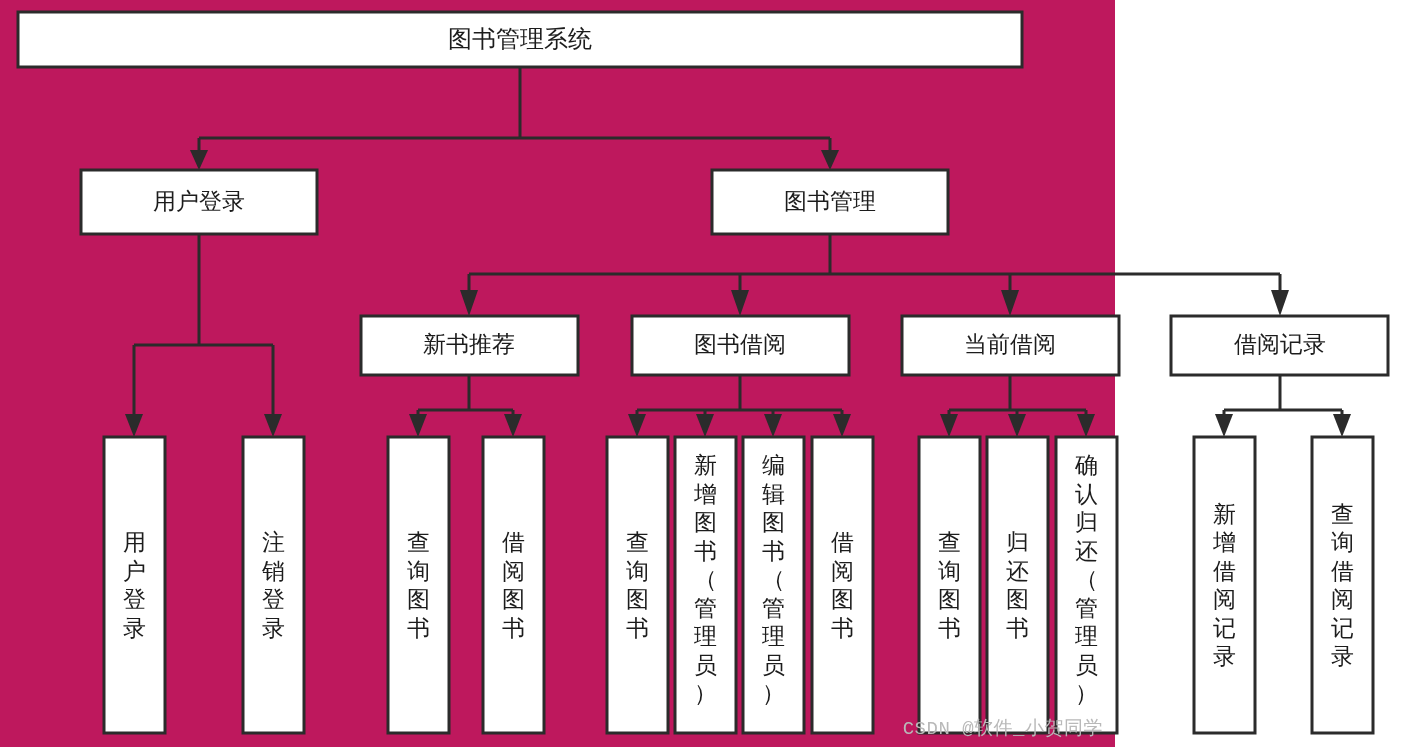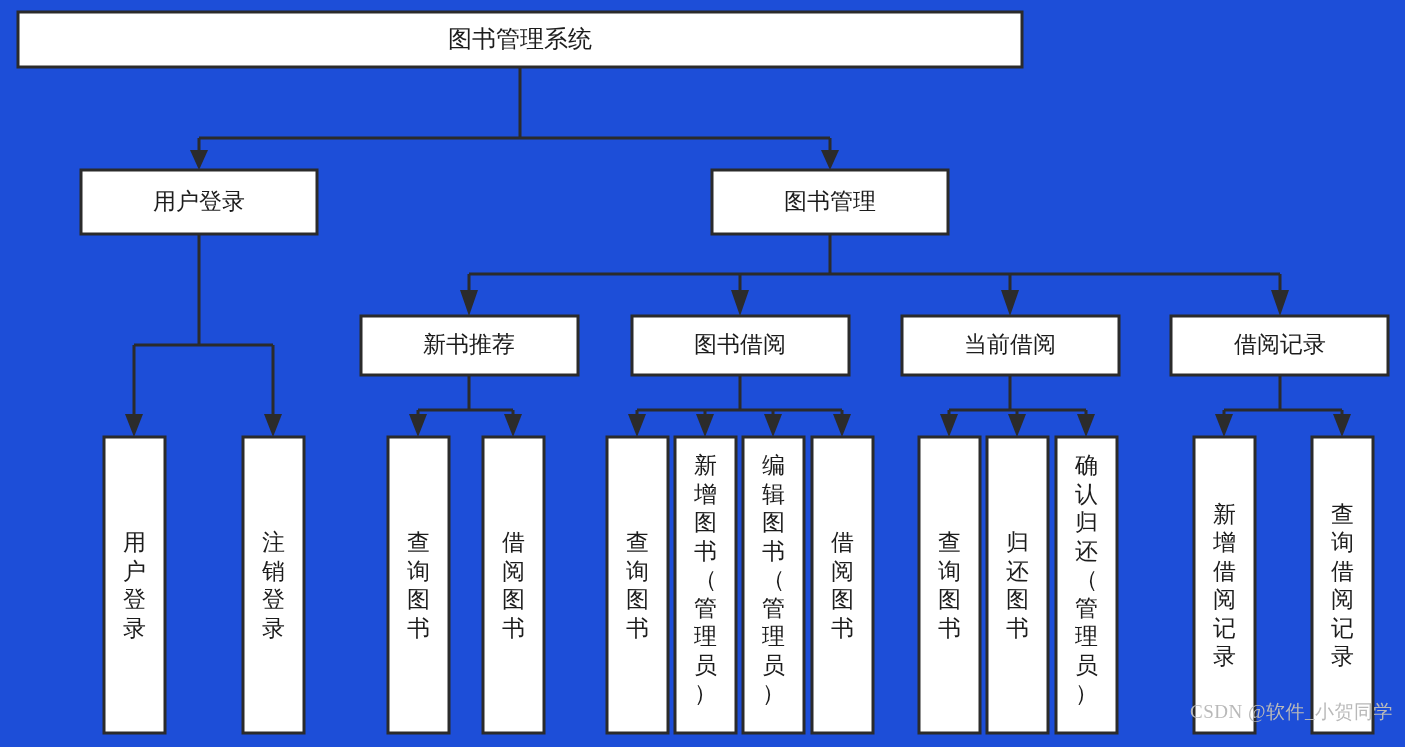--- a/index.html
+++ b/index.html
@@ -9,23 +9,23 @@
   }
   body {
     width: 1405px;
     height: 747px;
     font-family: "Liberation Sans", "DejaVu Sans", sans-serif;
     overflow: hidden;
     position: relative;
   }
   #diagram-root {
     position: relative;
-    width: 1405px;
+    width: 1115px;
     height: 747px;
-    background: #1d4ed8;
+    background: #be185d;
   }
   svg#flow {
     position: absolute;
     left: 0;
     top: 0;
     width: 1405px;
     height: 747px;
     display: block;
   }
   .node-box {
@@ -55,22 +55,22 @@
   }
   .leaf-label {
     fill: #1c1c1c;
     font-family: "Liberation Sans", "DejaVu Sans", sans-serif;
     font-size: 23px;
     text-anchor: middle;
   }
   .watermark {
     position: absolute;
     right: 12px;
-    bottom: 22px;
-    font-family: Liberation Serif, serif;
+    bottom: 6px;
+    font-family: Liberation Mono, monospace;
     font-size: 19px;
     color: #b9b9b9;
     letter-spacing: 0.5px;
     white-space: nowrap;
     user-select: none;
   }
 </style>
 </head>
 <body>
 

